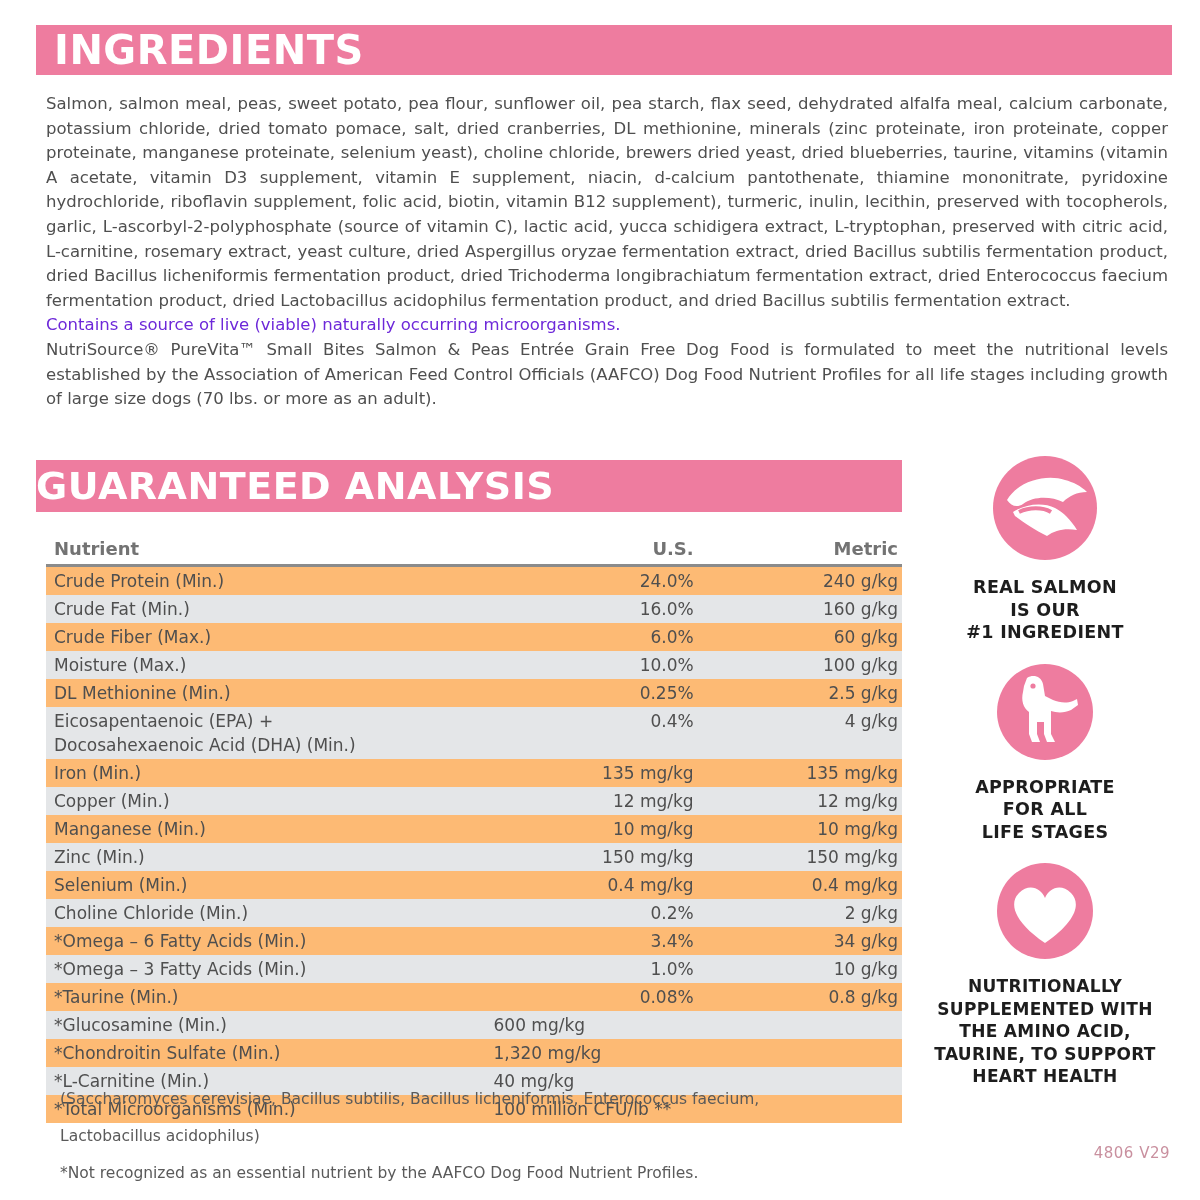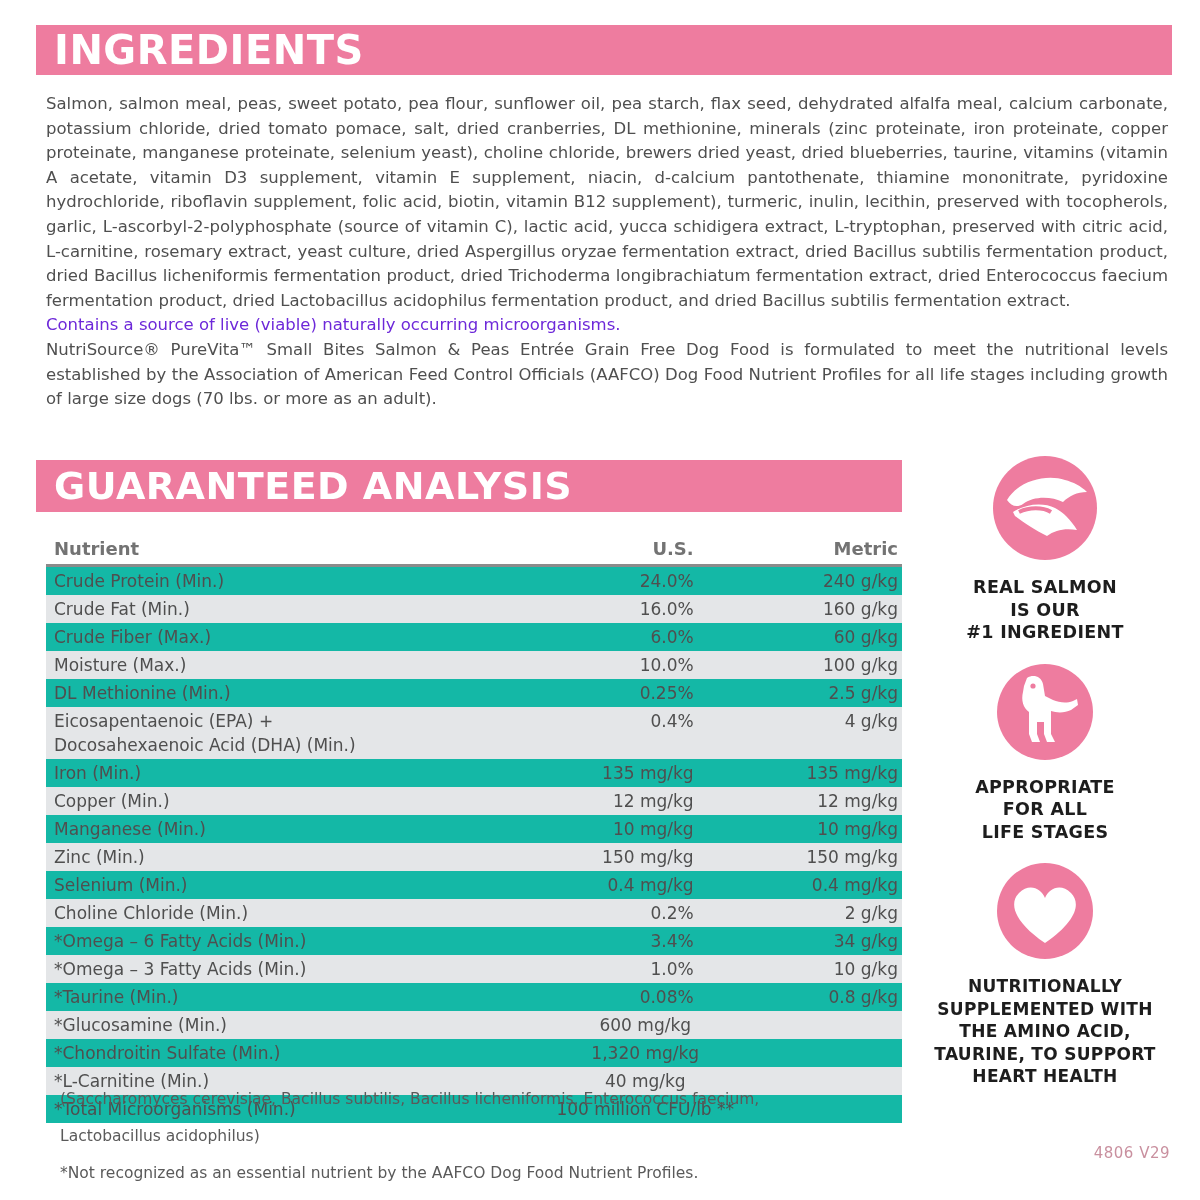--- a/index.html
+++ b/index.html
@@ -45,21 +45,20 @@
   }
   #banner-ingredients .banner-text {
     font-size: 40px;
     line-height: 40px;
   }
   #banner-ga {
     left: 36px;
     top: 460px;
     width: 866px;
     height: 52px;
-    padding-left: 18px;
     box-sizing: border-box;
   }
   #banner-ga .banner-text {
     font-size: 38px;
     line-height: 38px;
   }
 
   
   .ingredients-block {
     position: absolute;
@@ -117,26 +116,25 @@
 
   .ga-table td {
     padding: 2px 0 2px 0;
     line-height: 24px;
     vertical-align: top;
   }
   .ga-table td.c-nutrient { text-align: left; padding-left: 8px; }
   .ga-table td.c-us { text-align: right; padding-right: 18px; white-space: nowrap; }
   .ga-table td.c-metric { text-align: right; padding-right: 4px; white-space: nowrap; }
   .ga-table td.c-span {
-    text-align: center;
     padding-right: 105px;
     white-space: nowrap;
   }
   .ga-table tbody tr.shaded { background: #e4e6e8; }
-  .ga-table tbody tr.plain { background: #14b8a6; }
+  .ga-table tbody tr.plain { background: #fdba74; }
   .nutrient-2line { line-height: 23px; }
 
   
   .footnotes {
     position: absolute;
     left: 46px;
     top: 1074px;
     width: 860px;
     font-size: 15.5px;
     line-height: 23px;

